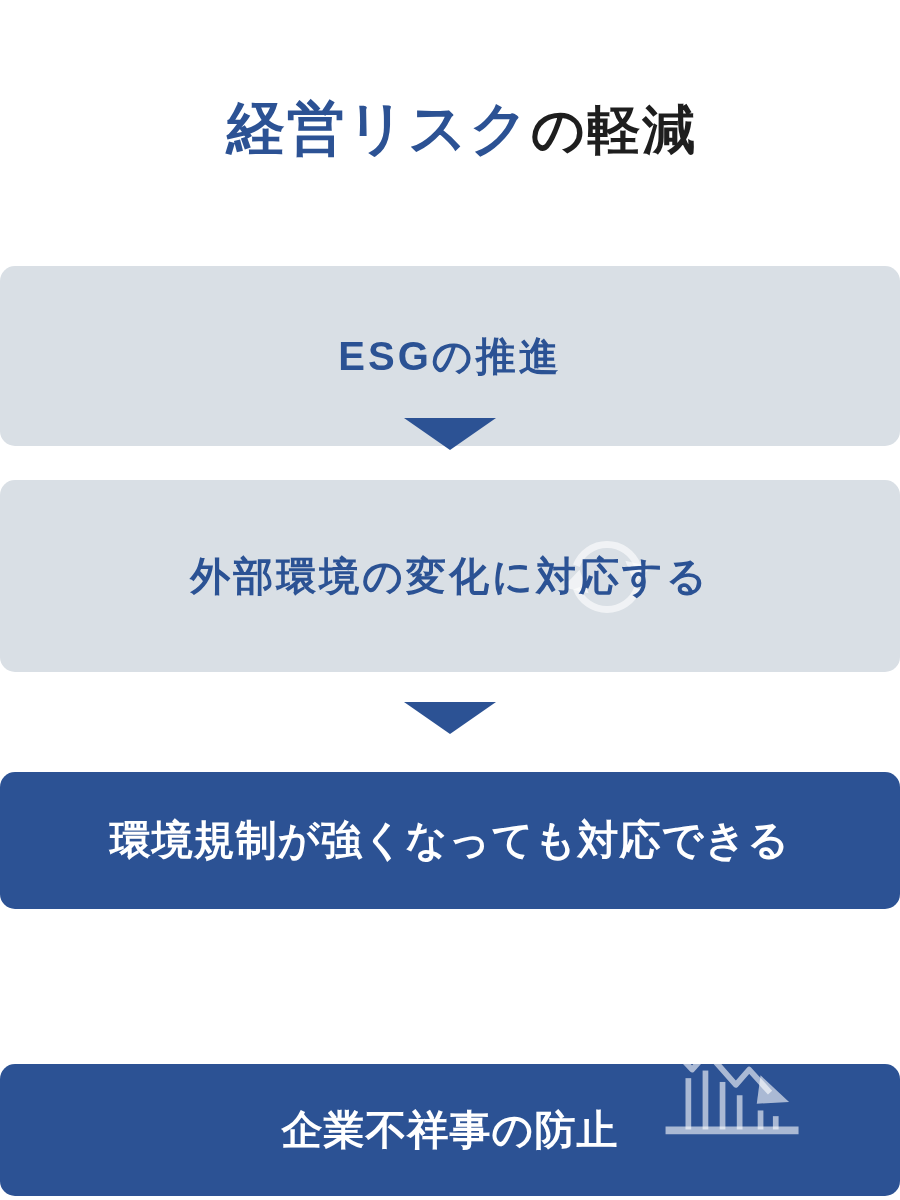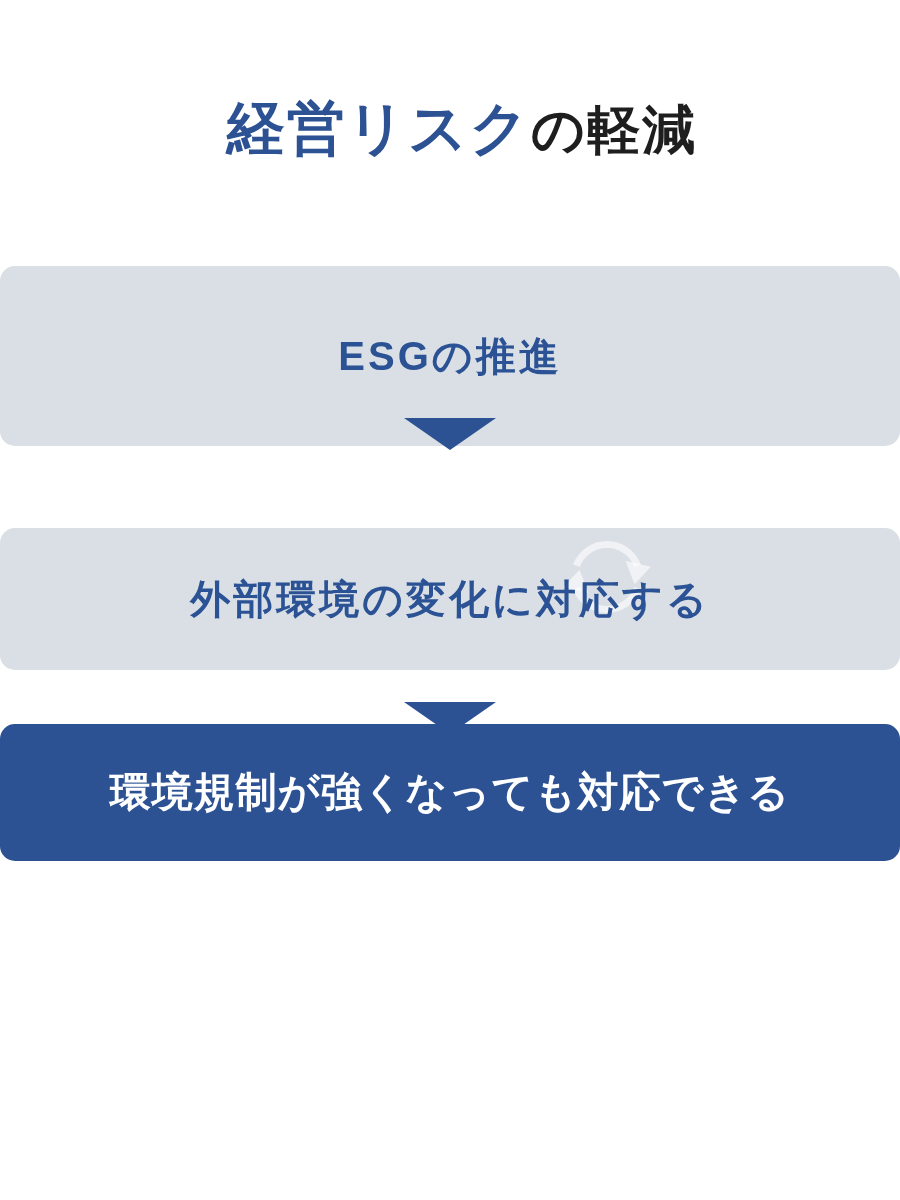--- a/index.html
+++ b/index.html
@@ -15,22 +15,22 @@
   .title-highlight{color:#2c5294;font-size:58px;}
   .title-rest{color:#1e1e1e;font-size:53px;}
   
   .box{
     position:absolute;left:0;width:900px;border-radius:15px;
     display:flex;align-items:center;justify-content:center;
   }
   .box.gray{background:#d9dfe5;}
   .box.blue{background:#2c5294;}
   .box-esg{top:238px;height:180px;margin-top:28px;}
-  .box-external{top:480px;height:142px;margin-top:48px;}
-  .box-b1{top:724px;height:137px;}
+  .box-external{top:480px;height:192px;}
+  .box-b1{top:772px;height:137px;}
   .box-b2{top:912px;height:136px;}
   .box-b3{top:1064px;height:132px;}
   .box-label{position:relative;z-index:2;font-weight:bold;text-align:center;}
   .blue-text{color:#2b5294;font-size:40px;letter-spacing:3px;}
   .white-text{color:#ffffff;font-size:41px;letter-spacing:1px;}
   .box-b2 .white-text{font-size:39px;letter-spacing:0;}
   .two-line .line{display:block;line-height:59px;}
   
   .down-arrow{
     position:absolute;left:404px;width:0;height:0;
@@ -83,14 +83,17 @@
     </div>
   </div>
 
   <div class="down-arrow arrow2"></div>
 
   <div class="box blue box-b1">
     <span class="box-label white-text">環境規制が強くなっても対応できる</span>
   </div>
 
 
+  <div class="box blue box-b3">
+    <span class="box-label white-text">企業不祥事の防止</span>
+  </div>
 
 </div>
 
 </body></html>

